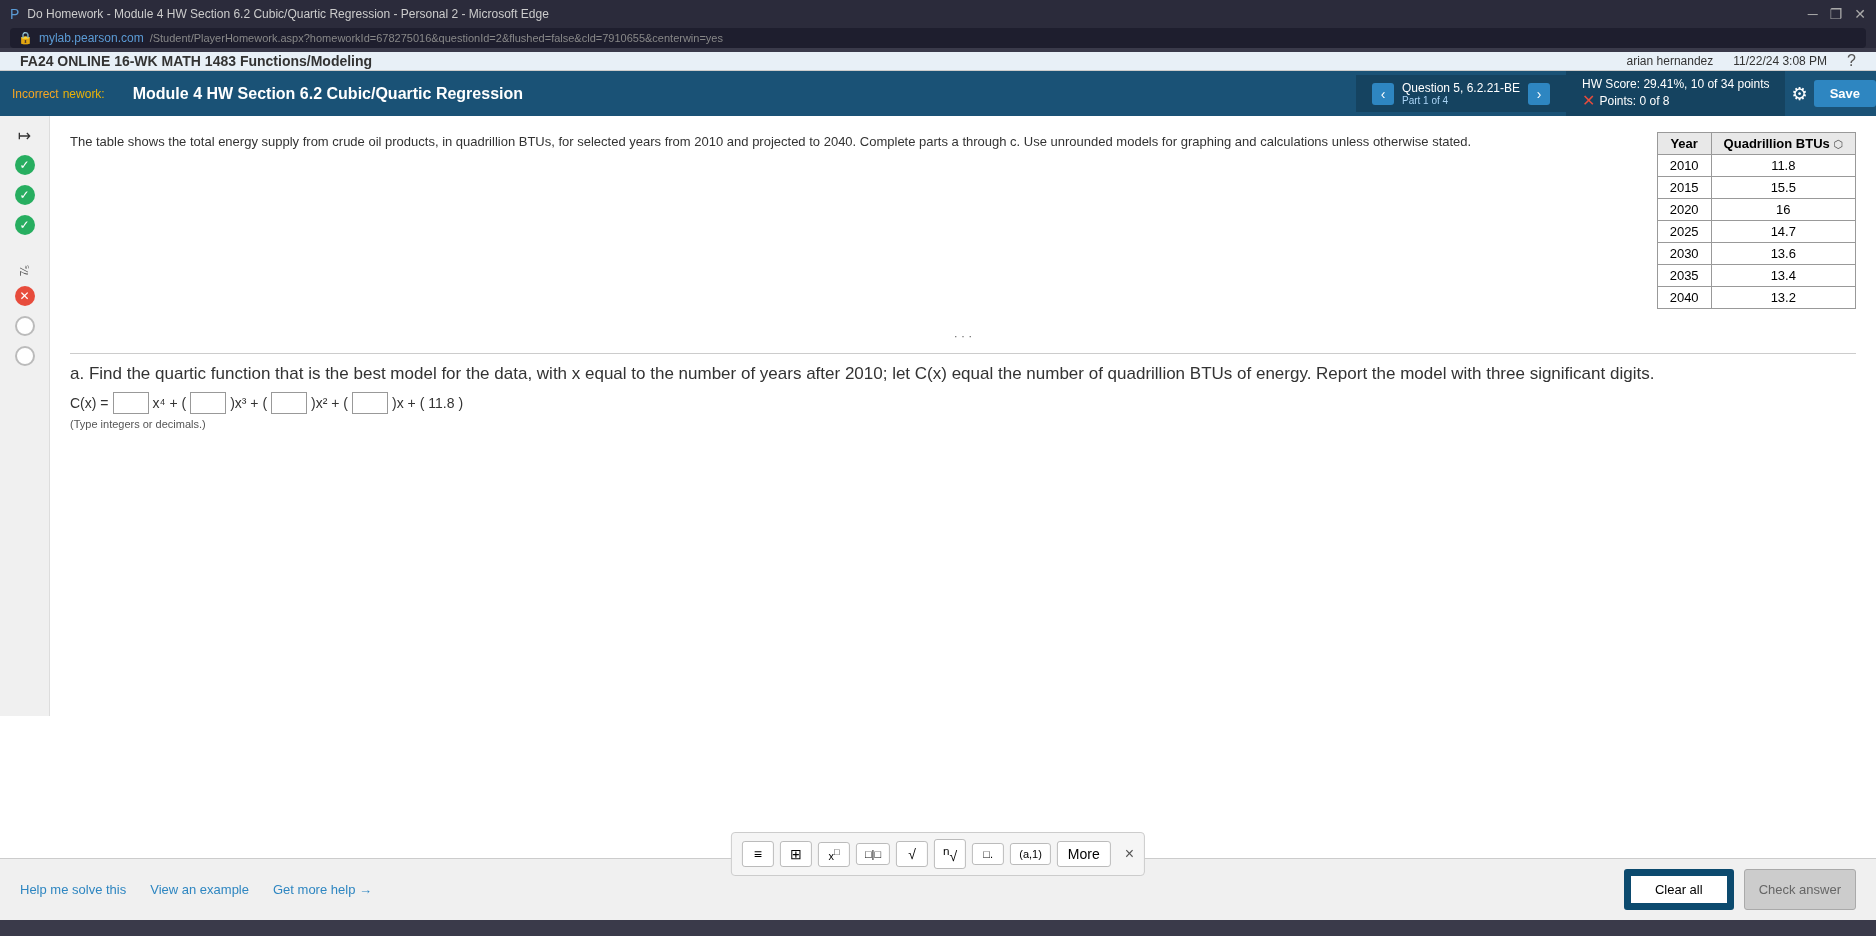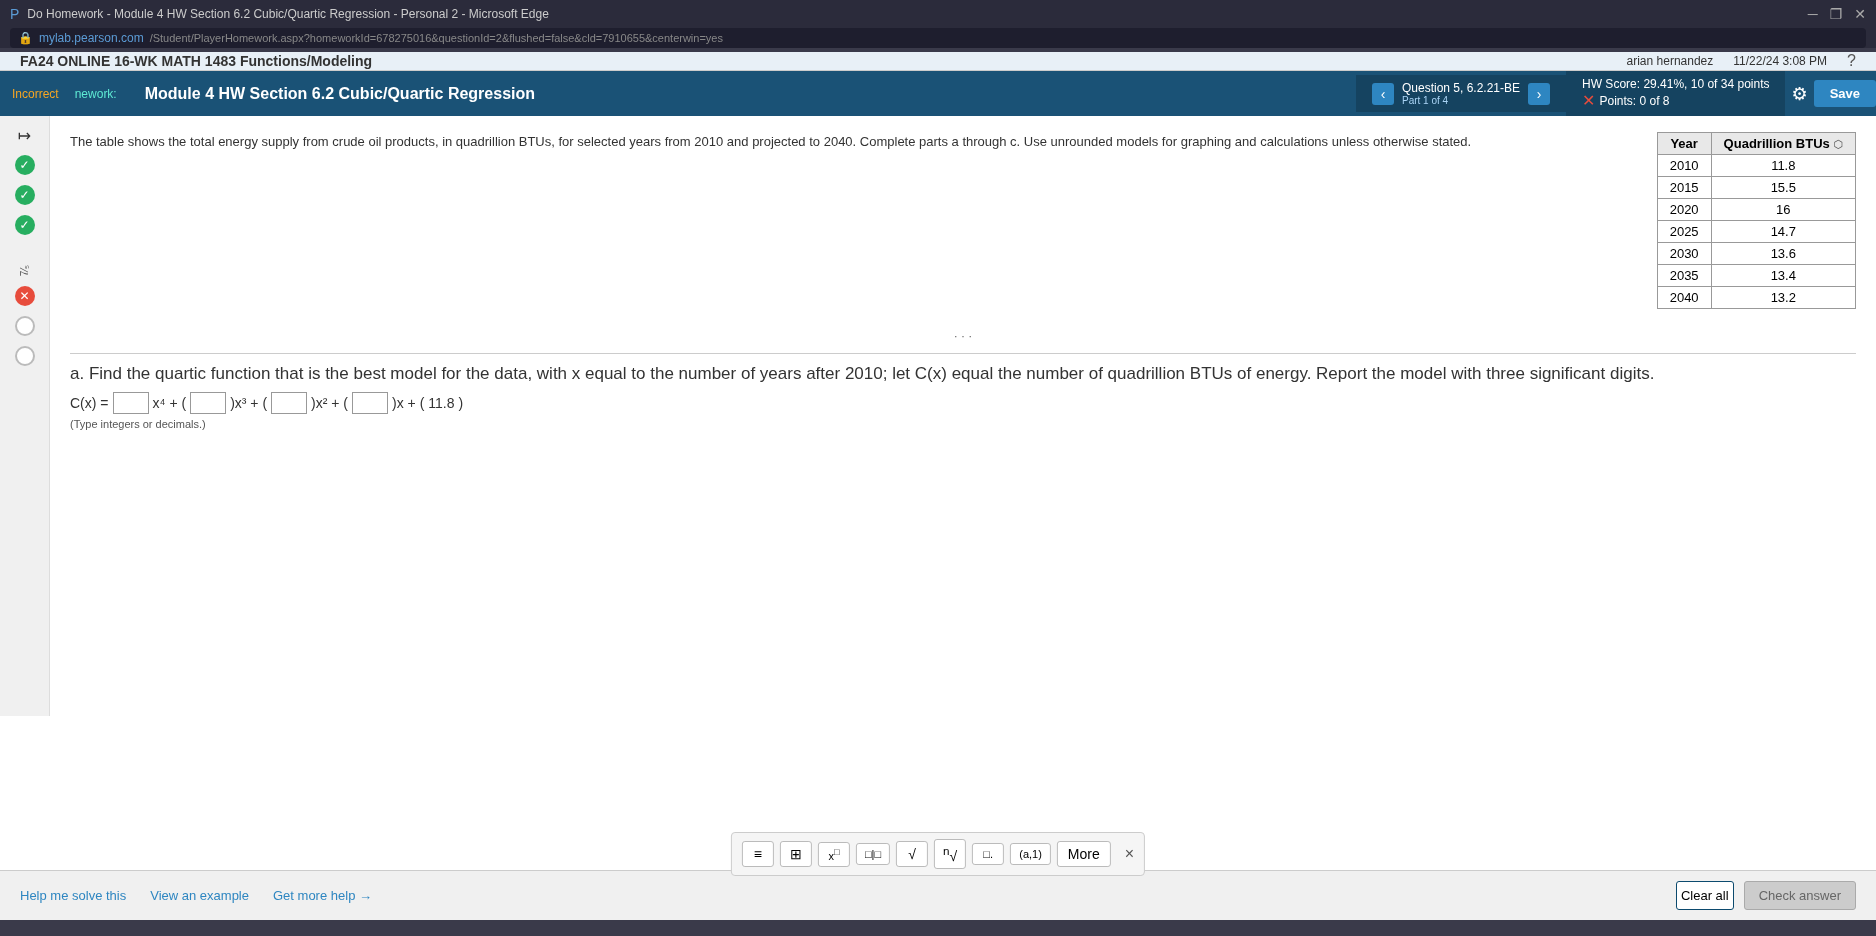--- a/index.html
+++ b/index.html
@@ -47,21 +47,21 @@
     .page-header .help-icon { color: #555; cursor: pointer; font-size: 16px; }
 
     
     .nav-bar {
       background: #1a5276;
       display: flex; align-items: center; gap: 0;
       padding: 0;
     }
     .nav-bar .breadcrumb {
       color: #f5a623; font-size: 12px; padding: 8px 12px;
-      display: flex; gap: 16px; align-items: center;
+      display: flex; gap: 4px; align-items: center;
     }
     .nav-bar .hw-title {
       color: #fff; font-size: 16px; font-weight: bold; padding: 8px 16px;
     }
     .nav-bar .question-nav {
       display: flex; align-items: center; gap: 8px;
       margin-left: auto; padding: 6px 16px;
       background: #154360;
       color: #fff; font-size: 12px;
     }
@@ -179,21 +179,21 @@
     
     .bottom-bar {
       position: fixed; bottom: 16px; left: 0; right: 0;
       background: #f0f0f0; border-top: 1px solid #ccc;
       padding: 10px 20px; display: flex; align-items: center; gap: 24px;
       z-index: 99;
     }
     .bottom-bar a { color: #2e86c1; text-decoration: none; font-size: 13px; cursor: pointer; }
     .bottom-bar .actions { margin-left: auto; display: flex; gap: 10px; }
     .clear-all-btn {
-      background: #fff; border: 1px solid #0c4a6e; padding: 6px 4px;
+      background: #fff; border: 7px solid #0c4a6e; padding: 6px 24px;
       border-radius: 3px; cursor: pointer; font-size: 13px;
     }
     .check-answer-btn {
       background: #ccc; border: 1px solid #aaa; padding: 6px 14px;
       border-radius: 3px; cursor: pointer; font-size: 13px; color: #666;
     }
 
     .clearfix::after { content: ''; display: table; clear: both; }
   </style>
 </head>
@@ -223,21 +223,21 @@
     <div class="user-info">
       <span>arian hernandez</span>
       <span>11/22/24 3:08 PM</span>
       <span class="help-icon">?</span>
     </div>
   </div>
 
   <div class="nav-bar">
     <div class="breadcrumb">
       <span style="color:#f5a623">Incorrect</span>
-      <span style="color:#5eead4">nework:</span>
+      <span style="color:#eab308">nework:</span>
     </div>
     <div class="hw-title">Module 4 HW Section 6.2 Cubic/Quartic Regression</div>
     <div class="question-nav">
       <button class="nav-arrow">‹</button>
       <div>
         <div class="q-label">Question 5, 6.2.21-BE</div>
         <div class="q-sub">Part 1 of 4</div>
       </div>
       <button class="nav-arrow">›</button>
     </div>

